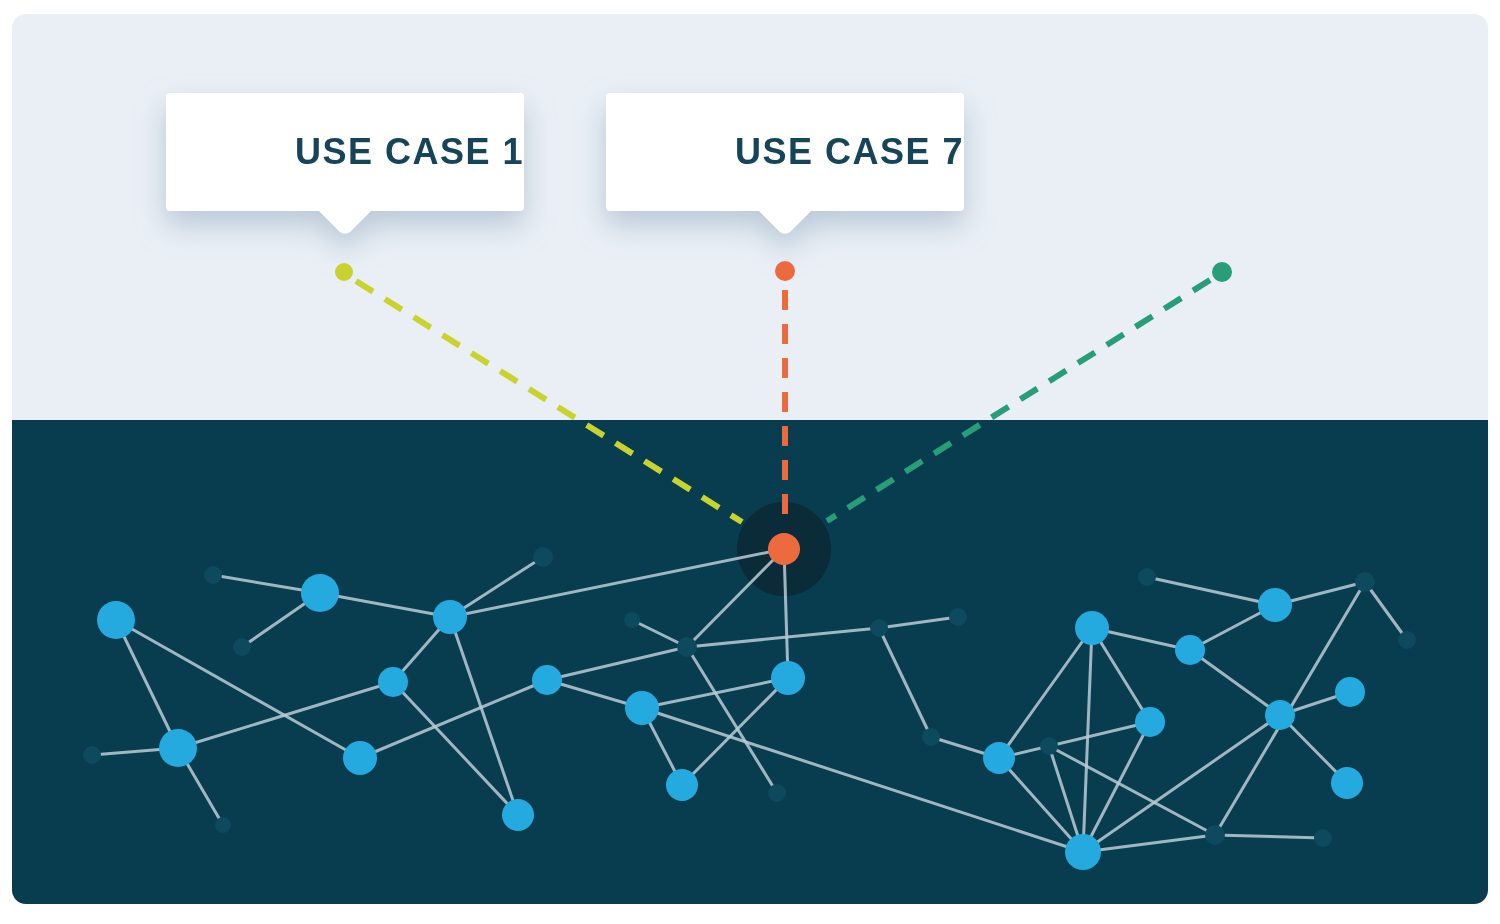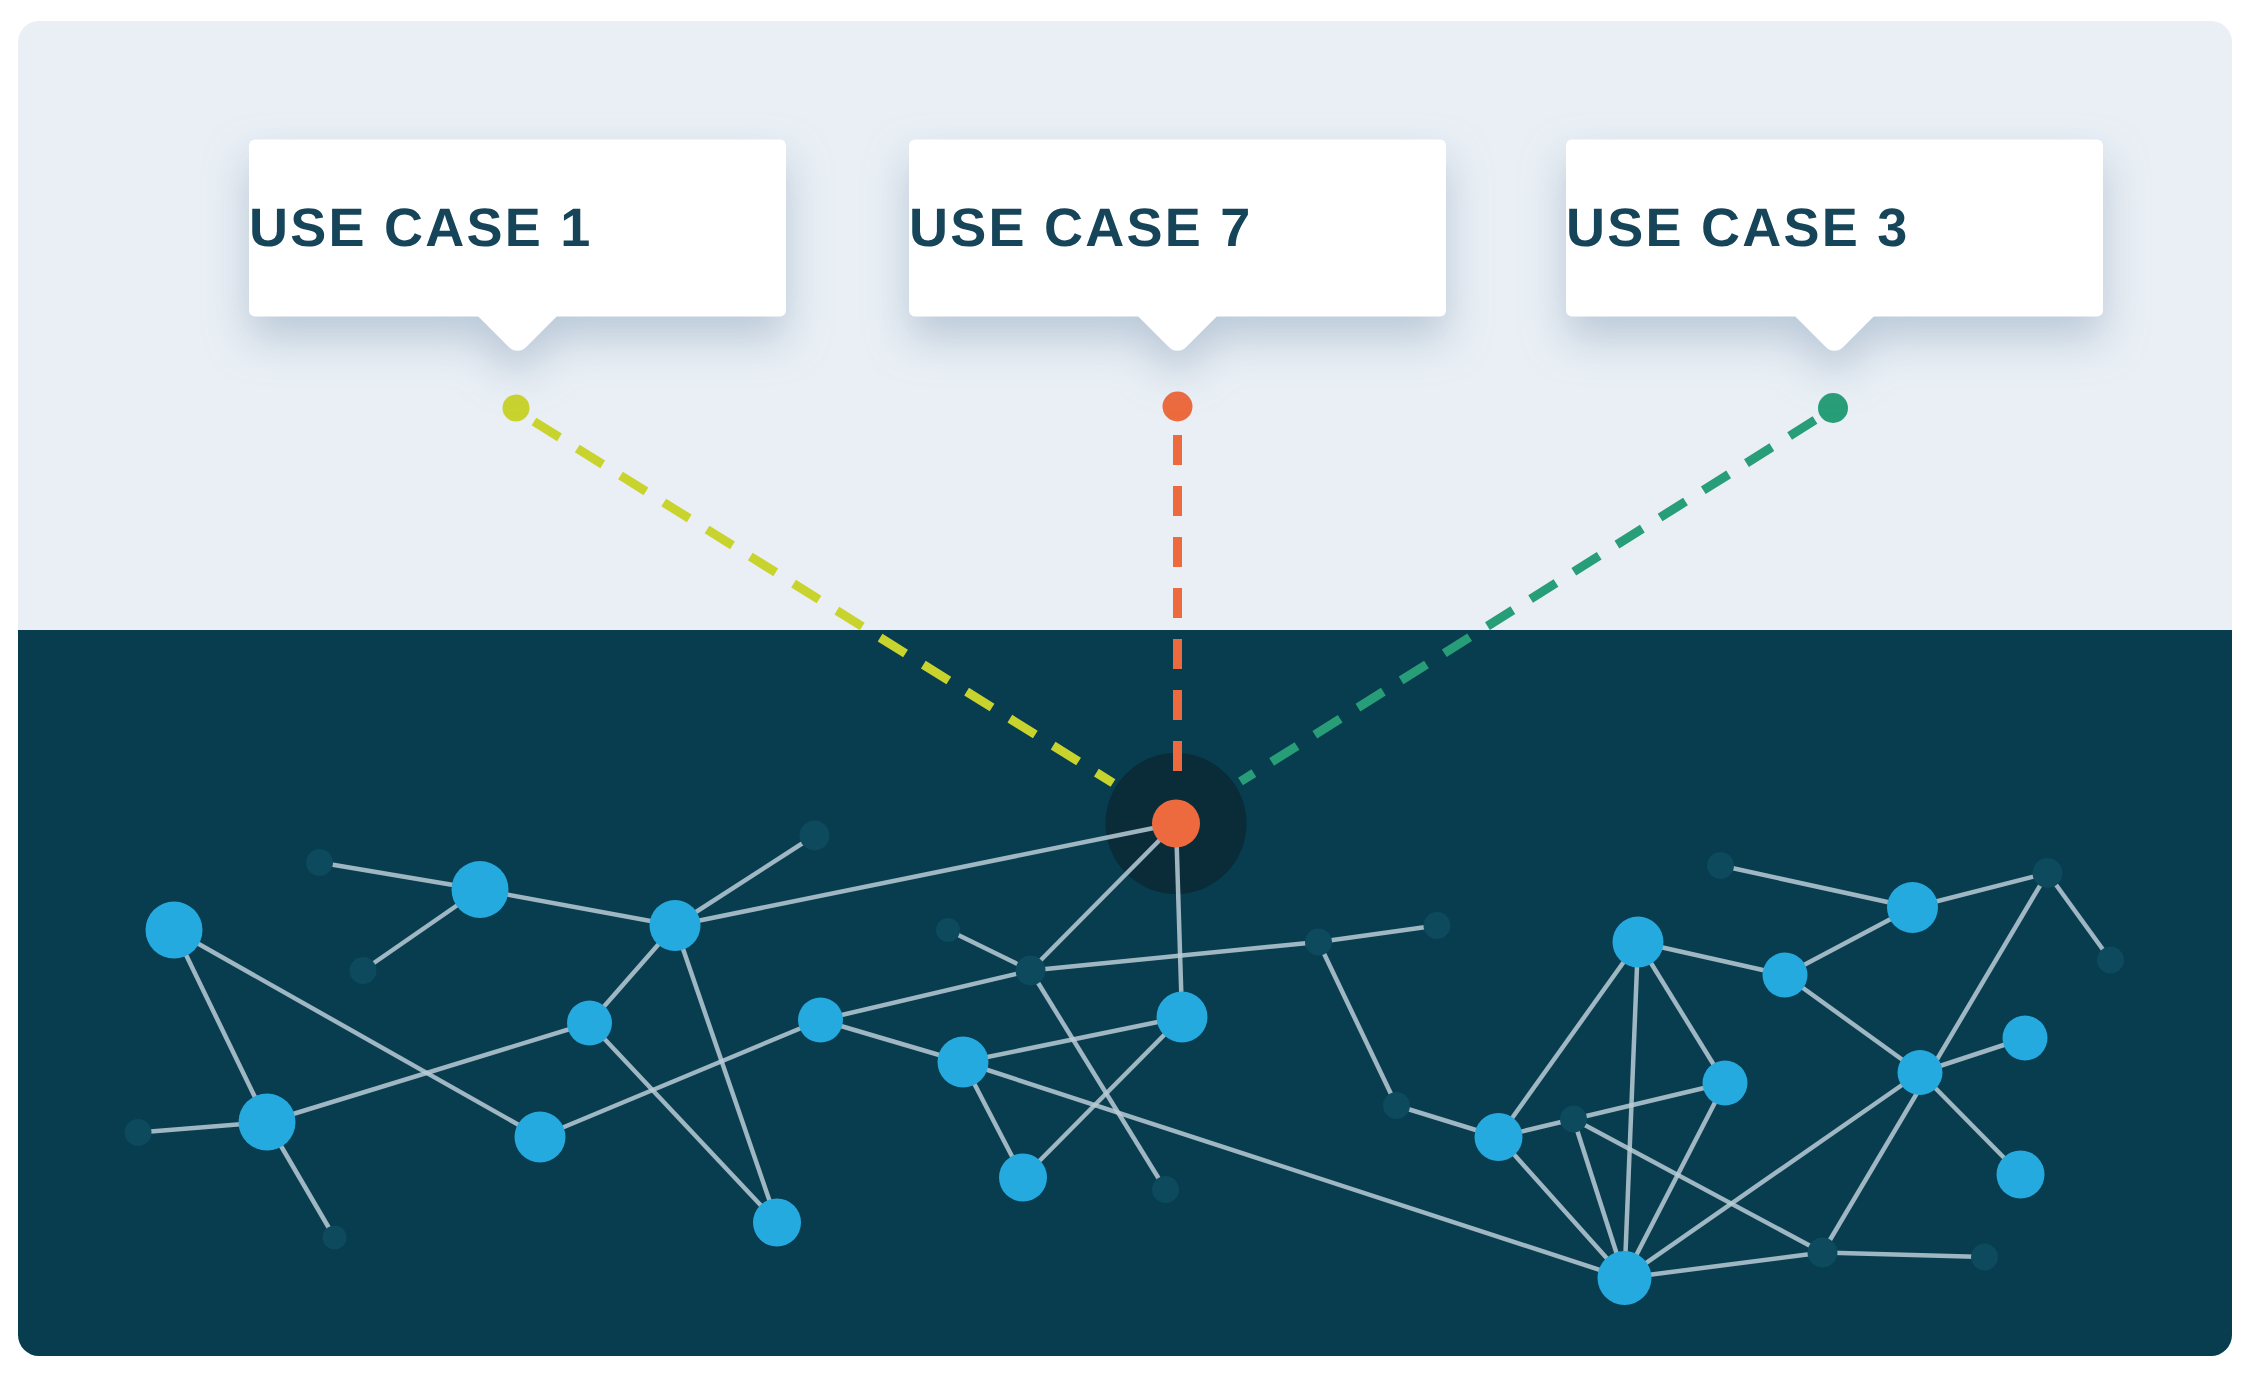--- a/index.html
+++ b/index.html
@@ -13,21 +13,21 @@
   }
   .sky{position:absolute;left:0;top:0;width:100%;height:406px;background:var(--sky,#e9eff5);}
   .sea{position:absolute;left:0;top:406px;width:100%;height:484px;background:var(--sea,#083c4f);}
   svg.scene{position:absolute;left:0;top:0;width:1476px;height:890px;display:block;}
   .bubble{
     position:absolute;top:79px;width:358px;height:118px;
     filter:drop-shadow(0 14px 14px var(--bubble-shadow,rgba(148,170,192,.55)));
   }
   .bubble-box{
     position:absolute;inset:0;background:var(--bubble-bg,#fff);border-radius:4px;
-    display:flex;align-items:center;justify-content:flex-start;
+    display:flex;align-items:center;justify-content:flex-end;
   }
   .bubble-tail{
     position:absolute;left:50%;bottom:-17px;width:44px;height:44px;margin-left:-22px;
     background:var(--bubble-bg,#fff);transform:rotate(45deg);border-radius:0 0 8px 0;
   }
   .bubble-label{
     position:relative;z-index:2;
     font-size:36px;font-weight:bold;letter-spacing:1.5px;
     color:var(--bubble-text,#164459);white-space:nowrap;
   }
@@ -156,20 +156,14 @@
       </div>
     </div>
 
     <div class="bubble b2">
       <div class="bubble-tail"></div>
       <div class="bubble-box">
         <span class="bubble-label">USE CASE 7</span>
       </div>
     </div>
 
-    <div class="bubble b3">
-      <div class="bubble-tail"></div>
-      <div class="bubble-box">
-        <span class="bubble-label">USE CASE 3</span>
-      </div>
-    </div>
   </div>
 </div>
 
 </body></html>

